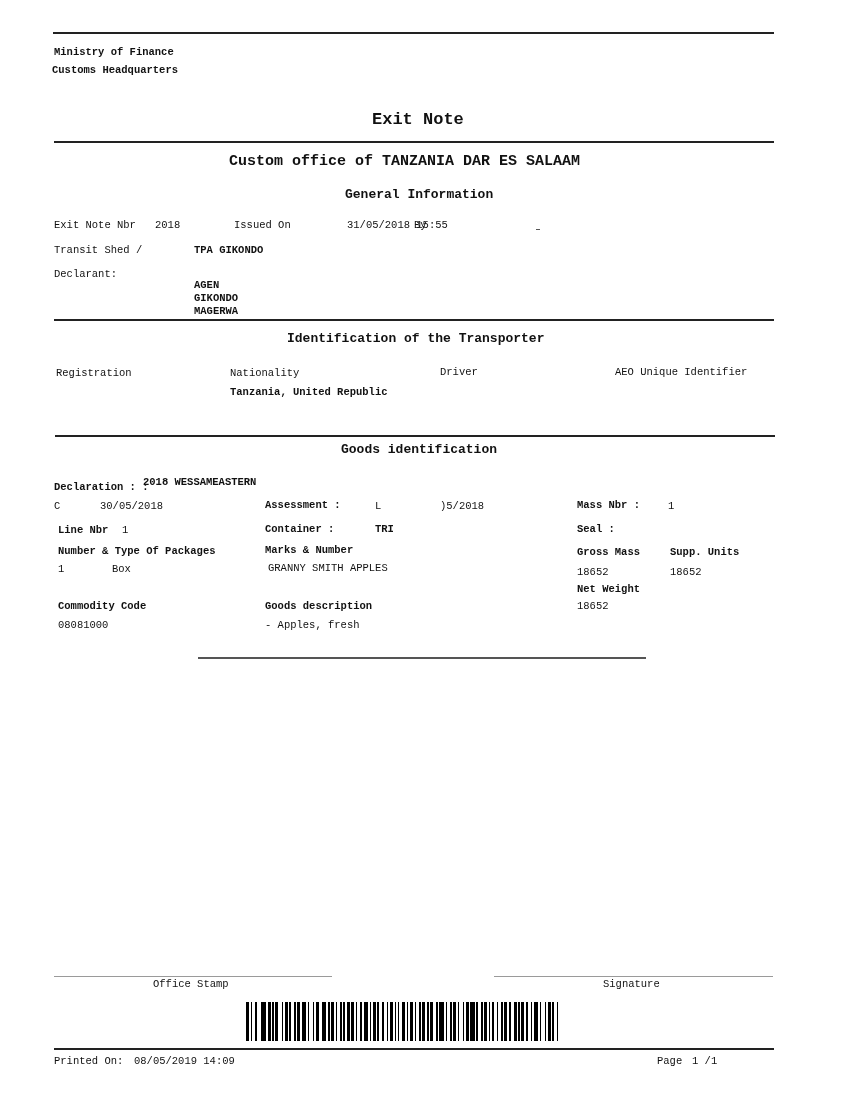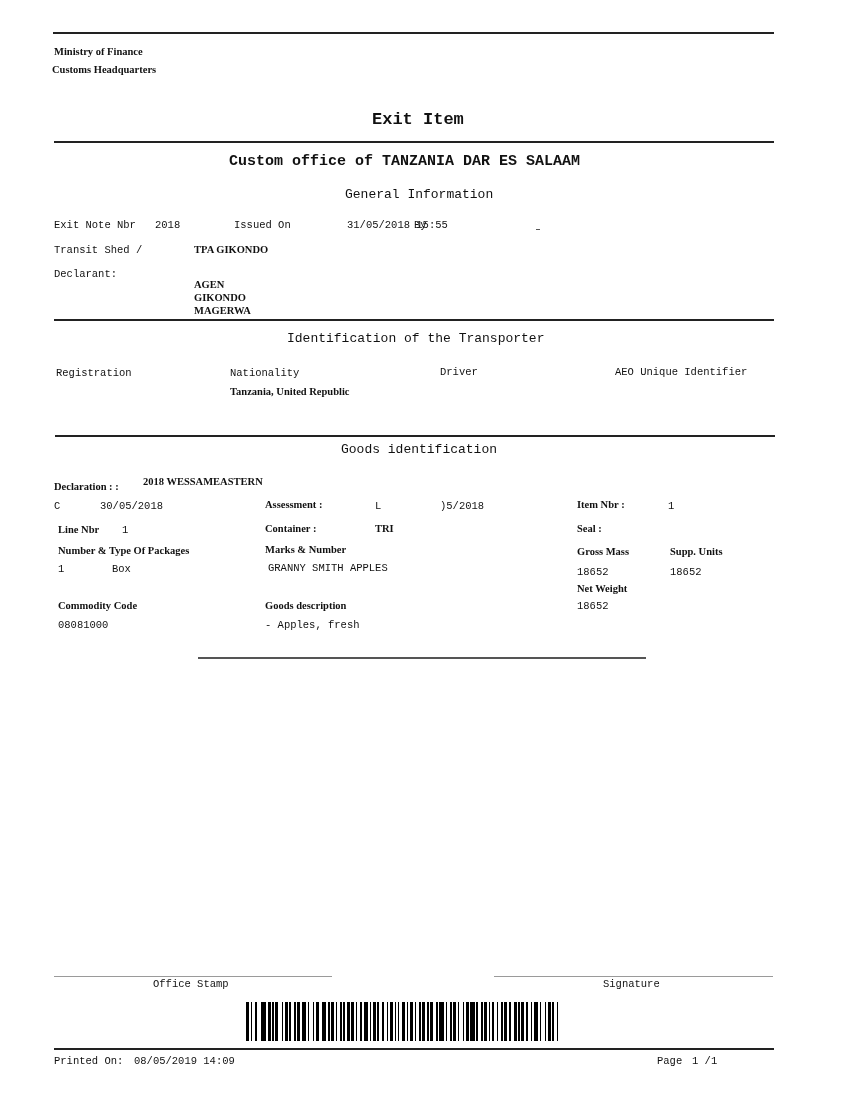--- a/index.html
+++ b/index.html
@@ -5,36 +5,36 @@
     html, body { margin: 0; padding: 0; background: #ffffff; }
     body {
       width: 850px; height: 1100px; position: relative; overflow: hidden;
       font-family: "Liberation Mono", "DejaVu Sans Mono", monospace;
       color: #111111;
     }
     .abs { position: absolute; white-space: nowrap; }
     .hr { position: absolute; background: #222222; }
     .hr.thin { background: #9a9a9a; height: 1px; }
     .small { font-size: 10.5px; }
-    .b { font-weight: bold; font-family: Liberation Serif, serif; }
+    .b { font-weight: bold; }
     .title { font-size: 17px; font-weight: bold; }
     .h1 { font-size: 15px; font-weight: bold; }
-    .h2 { font-size: 13px; font-weight: normal; }
+    .h2 { font-size: 13px; font-weight: bold; }
     .barcode { position: absolute; left: 246px; top: 1002px; width: 316px; height: 39px; display: flex; align-items: stretch; }
     .barcode span { display: block; height: 100%; }
   </style>
 </head>
 <body>
 
 <div class="hr" style="left:53px; top:32px; width:721px; height:1.5px;"></div>
 
 <div class="abs small b" style="left:54px; top:46px;">Ministry of Finance</div>
 <div class="abs small b" style="left:52px; top:64px;">Customs Headquarters</div>
 
-<div class="abs title" style="left:372px; top:110px;">Exit Item</div>
+<div class="abs title" style="left:372px; top:110px;">Exit Note</div>
 <div class="hr" style="left:54px; top:141px; width:720px; height:1.5px;"></div>
 
 <div class="abs h1" style="left:229px; top:153px;">Custom office of TANZANIA DAR ES SALAAM</div>
 
 <div class="abs h2" style="left:345px; top:187px;">General Information</div>
 
 <div class="abs small" style="left:54px; top:219px;">Exit Note Nbr</div>
 <div class="abs small" style="left:155px; top:219px;">2018</div>
 <div class="abs small" style="left:234px; top:219px;">Issued On</div>
 <div class="abs small" style="left:306px; top:219px;margin-left:41px;">31/05/2018 15:55</div>
@@ -69,21 +69,21 @@
 <div class="abs h2" style="left:341px; top:442px;">Goods identification</div>
 
 <div class="abs small b" style="left:54px; top:481px;">Declaration : :</div>
 <div class="abs small b" style="left:143px; top:476px;">2018 WESSAMEASTERN</div>
 
 <div class="abs small" style="left:54px; top:500px;">C</div>
 <div class="abs small" style="left:100px; top:500px;">30/05/2018</div>
 <div class="abs small b" style="left:265px; top:499px;">Assessment :</div>
 <div class="abs small" style="left:375px; top:500px;">L</div>
 <div class="abs small" style="left:440px; top:500px;">)5/2018</div>
-<div class="abs small b" style="left:577px; top:499px;">Item Nbr :</div>
+<div class="abs small b" style="left:577px; top:499px;">Mass Nbr :</div>
 <div class="abs small" style="left:668px; top:500px;">1</div>
 
 <div class="abs small b" style="left:58px; top:524px;">Line Nbr</div>
 <div class="abs small" style="left:122px; top:524px;">1</div>
 <div class="abs small b" style="left:265px; top:523px;text-align:right;">Container :</div>
 <div class="abs small b" style="left:375px; top:523px;">TRI</div>
 <div class="abs small b" style="left:577px; top:523px;">Seal :</div>
 <div class="abs small" style="left:625px; top:523px;"></div>
 
 <div class="abs small b" style="left:58px; top:545px;">Number &amp; Type Of Packages</div>

